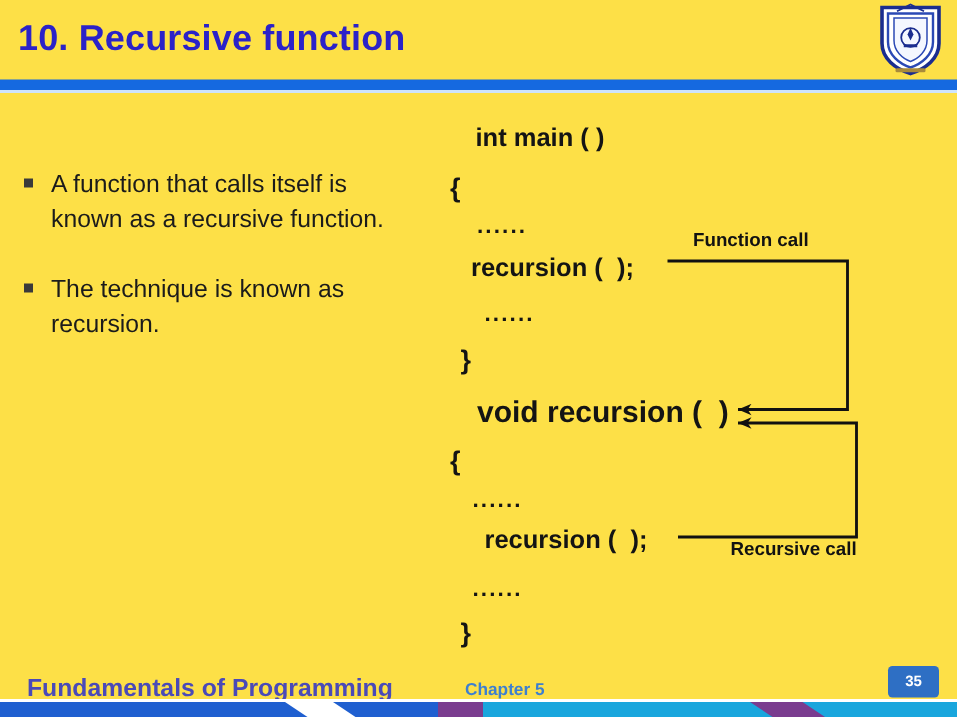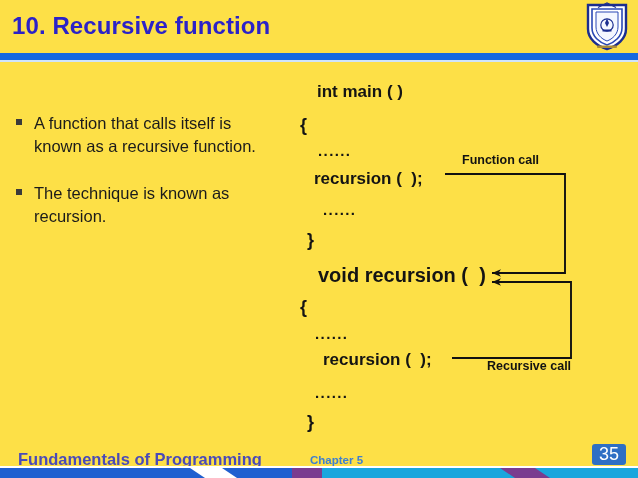--- a/index.html
+++ b/index.html
@@ -83,21 +83,21 @@
   .f-chap{
     position:absolute;left:288px;top:454px;
     font-size:11.5px;font-weight:bold;color:#3d7fd0;
     white-space:nowrap;
     margin-left:22px;
   }
   .pagebadge{
     position:absolute;left:592px;top:444px;
     width:34px;height:21px;border-radius:3px;
     background:#2e6fc4;
-    color:#ffffff;font-size:18px;font-weight:normal;
+    color:#ffffff;font-size:10px;font-weight:bold;
     display:flex;align-items:center;justify-content:center;
   }
   .bottombar{position:absolute;left:0;top:466px;width:638px;height:12px;}
 </style>
 </head>
 <body>
 
 <div class="slide">
 
   <div class="title">10. Recursive function</div>

